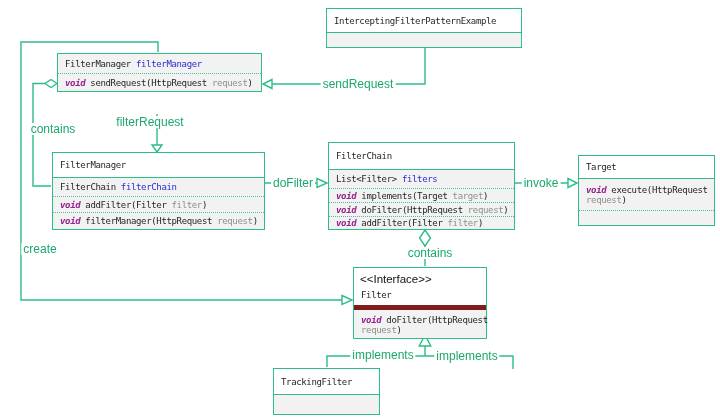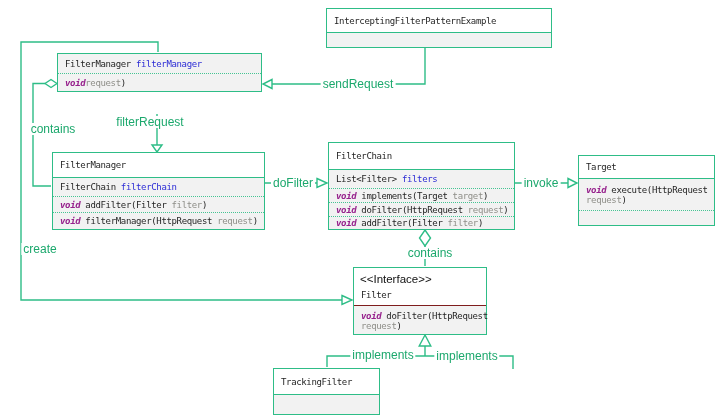--- a/index.html
+++ b/index.html
@@ -49,28 +49,28 @@
     <path d="M515,183 L568,183"></path>
     <polygon fill="#ffffff" points="568,178.5 577,183 568,187.5"></polygon>
 
     <polygon fill="#ffffff" points="425,230 430.5,238 425,246 419.5,238"></polygon>
     <path d="M425,246 L425,266"></path>
 
     <polygon fill="#ffffff" points="425,335 419.2,346 430.8,346"></polygon>
     <path d="M425,346 L425,356 M425,356 L327,356 L327,367 M425,356 L513,356 L513,369"></path>
   </svg>
 
-  <div class="cbox" style="left:326px;top:8px;width:226px">
+  <div class="cbox" style="left:326px;top:8px;width:196px">
     <div class="chead" style="height:23px">InterceptingFilterPatternExample</div>
     <div class="empty" style="height:14px"></div>
   </div>
 
   <div class="cbox" style="left:57px;top:53px;width:205px">
     <div class="crow" style="height:19px"><span class="tk">FilterManager </span><span class="bl">filterManager</span></div>
-    <div class="crow sep" style="height:17px"><span class="kw">void</span><span class="pr">request</span><span class="tk">)</span></div>
+    <div class="crow sep" style="height:17px"><span class="kw">void</span><span class="tk"> sendRequest(HttpRequest </span><span class="pr">request</span><span class="tk">)</span></div>
   </div>
 
   <div class="cbox" style="left:52px;top:152px;width:213px">
     <div class="chead" style="height:24px">FilterManager</div>
     <div class="crow" style="height:18px"><span class="tk">FilterChain </span><span class="bl">filterChain</span></div>
     <div class="crow sep" style="height:15px"><span class="kw">void</span><span class="tk"> addFilter(Filter </span><span class="pr">filter</span><span class="tk">)</span></div>
     <div class="crow sep" style="height:16px"><span class="kw">void</span><span class="tk"> filterManager(HttpRequest </span><span class="pr">request</span><span class="tk">)</span></div>
   </div>
 
   <div class="cbox" style="left:328px;top:142px;width:187px">
@@ -82,21 +82,21 @@
   </div>
 
   <div class="cbox" style="left:578px;top:155px;width:137px">
     <div class="chead" style="height:22px">Target</div>
     <div class="crow" style="height:16px;align-items:flex-end"><span class="kw">void</span><span class="tk"> execute(HttpRequest</span></div>
     <div class="crow" style="height:15px;align-items:flex-start"><span class="pr">request</span><span class="tk">)</span></div>
     <div class="empty sep" style="height:14px"></div>
   </div>
 
   <div class="cbox" style="left:353px;top:267px;width:134px">
-    <div style="height:37px;border-bottom:1px solid #7f1d1d;background:#fff">
+    <div style="height:37px;border-bottom:5px solid #7f1d1d;background:#fff">
       <div class="stereo">&lt;&lt;Interface&gt;&gt;</div>
       <div class="fname">Filter</div>
     </div>
     <div class="crow" style="height:15px;align-items:flex-end"><span class="kw">void</span><span class="tk"> doFilter(HttpRequest</span></div>
     <div class="crow" style="height:13px;align-items:flex-start"><span class="pr">request</span><span class="tk">)</span></div>
   </div>
 
   <div class="cbox" style="left:273px;top:368px;width:107px">
     <div class="chead" style="height:25px">TrackingFilter</div>
     <div class="empty" style="height:19px"></div>

